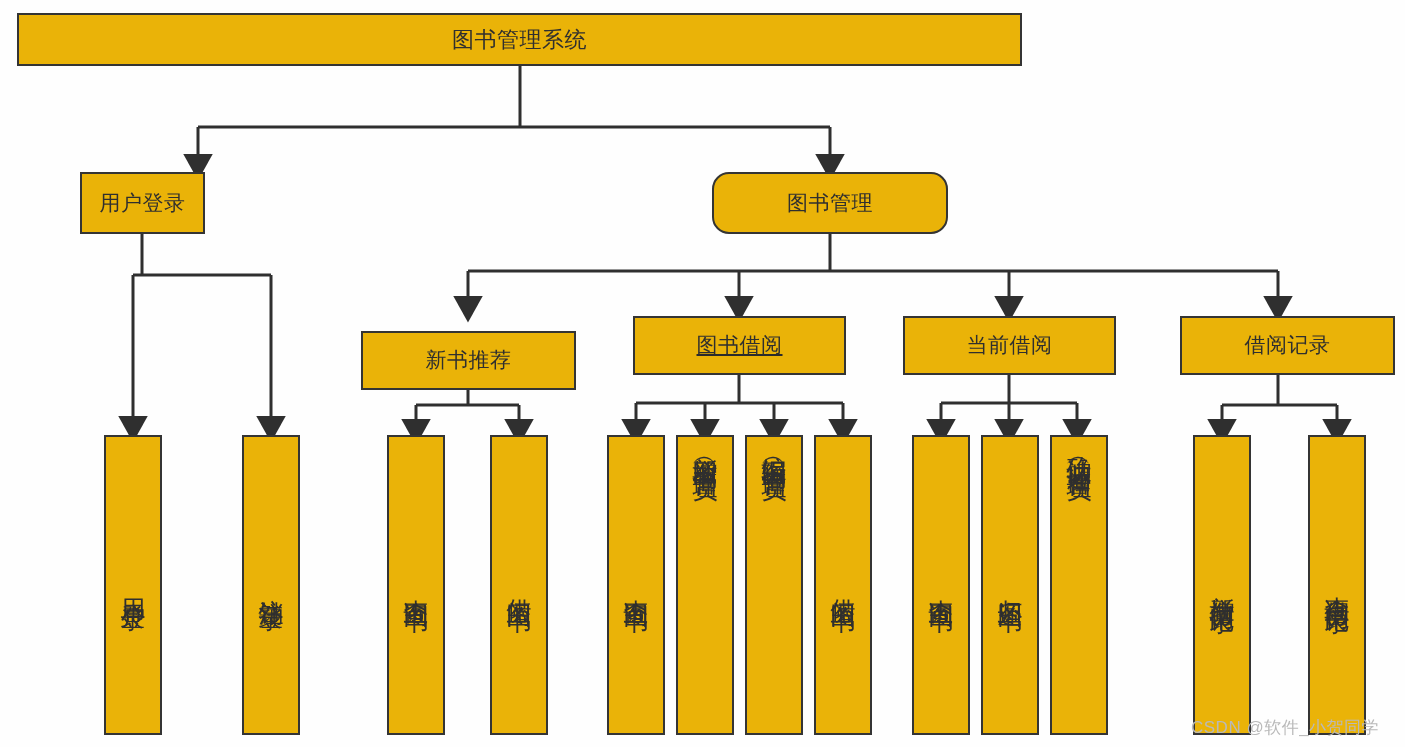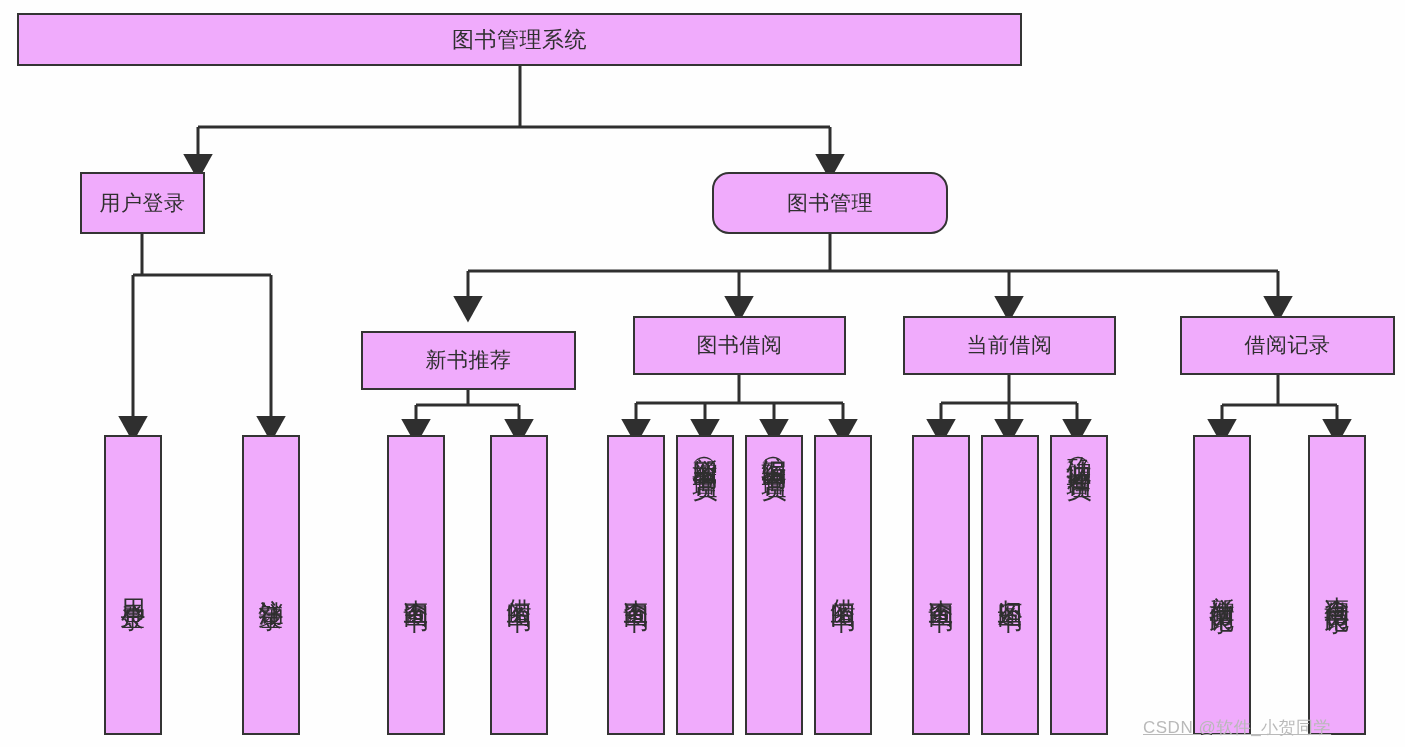--- a/index.html
+++ b/index.html
@@ -23,21 +23,21 @@
     left: 0;
     top: 0;
     width: 1405px;
     height: 747px;
     pointer-events: none;
   }
   .node {
     position: absolute;
     box-sizing: border-box;
     border: 2px solid #343434;
-    background: #f0abfc;
+    background: #eab308;
     display: flex;
     align-items: center;
     justify-content: center;
     text-align: center;
   }
   .node .label {
     display: block;
     line-height: 1.08;
     letter-spacing: 0.5px;
     color: #2f2f2f;
@@ -133,21 +133,21 @@
   <div class="node level2" style="left:80px; top:172px; width:125px; height:62px;">
     <span class="label">用户登录</span>
   </div>
   <div class="node level2" style="left:712px; top:172px; width:236px; height:62px;border-radius:17px;">
     <span class="label">图书管理</span>
   </div>
 
   <div class="node level3" style="left:361px; top:331px; width:215px; height:59px;justify-content:center;">
     <span class="label">新书推荐</span>
   </div>
-  <div class="node level3" style="left:633px; top:316px; width:213px; height:59px;">
+  <div class="node level3" style="left:633px; top:316px; width:213px; height:59px;text-decoration:underline;">
     <span class="label">图书借阅</span>
   </div>
   <div class="node level3" style="left:903px; top:316px; width:213px; height:59px;">
     <span class="label">当前借阅</span>
   </div>
   <div class="node level3" style="left:1172px; top:316px; width:215px; height:59px;margin-left:8px;">
     <span class="label">借阅记录</span>
   </div>
 
   <div class="node leaf anchor-middle" style="left:104px; top:435px; width:58px; height:300px;">
@@ -187,15 +187,15 @@
     <span class="label">确认归还（管理员）</span>
   </div>
 
   <div class="node leaf anchor-middle" style="left:1193px; top:435px; width:58px; height:300px;">
     <span class="label">新增借阅记录</span>
   </div>
   <div class="node leaf anchor-middle" style="left:1308px; top:435px; width:58px; height:300px;">
     <span class="label">查询借阅记录</span>
   </div>
 
-  <div class="watermark" style="left:1143px; top:716px;text-decoration:underline;">CSDN @软件_小贺同学</div>
+  <div class="watermark" style="left:1191px; top:716px;">CSDN @软件_小贺同学</div>
 
 </div>
 
 </body></html>

